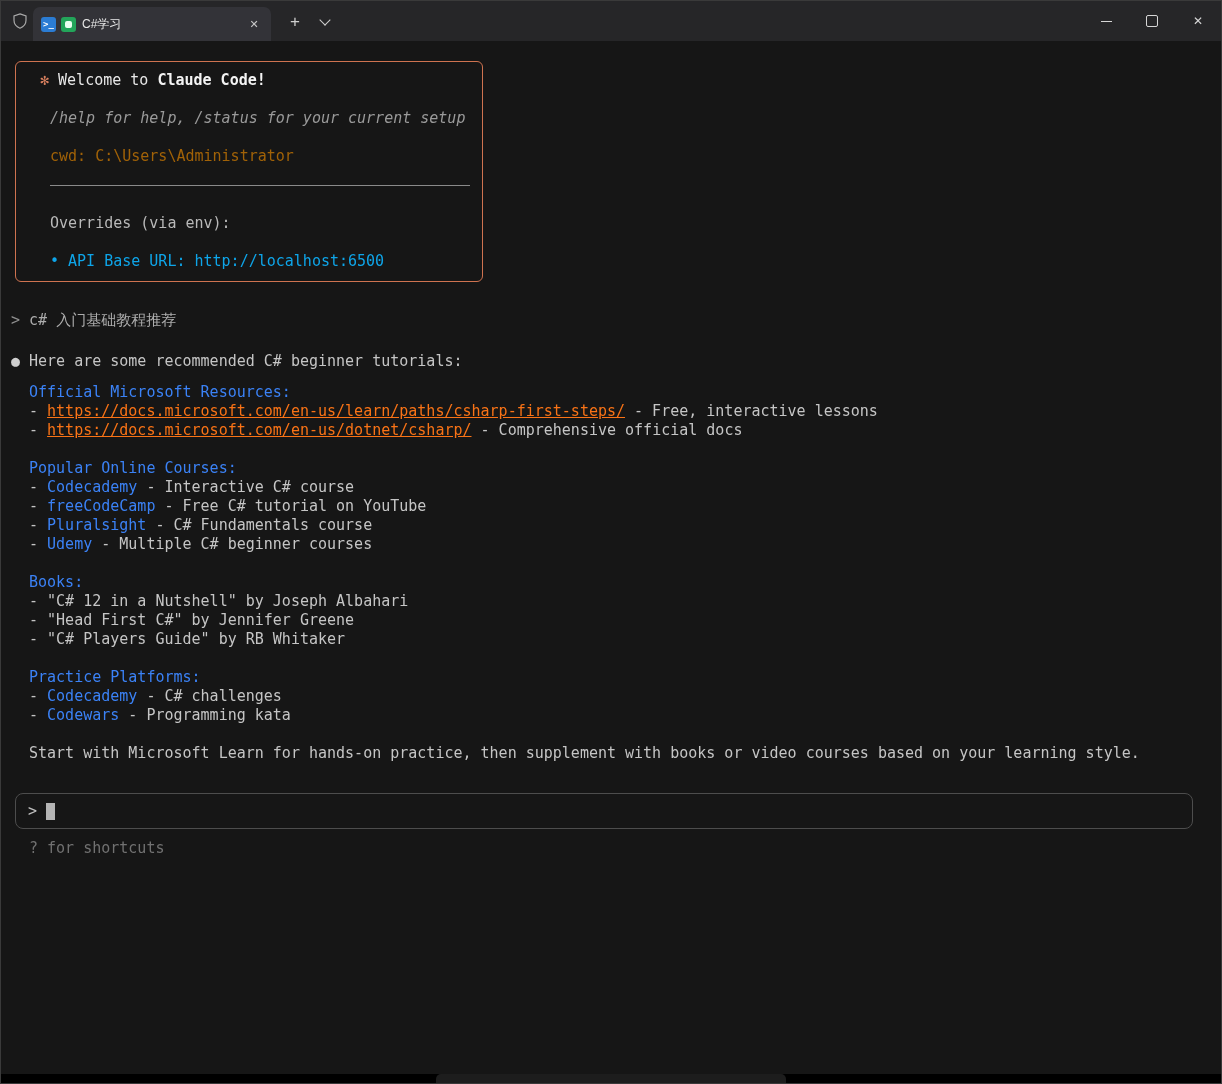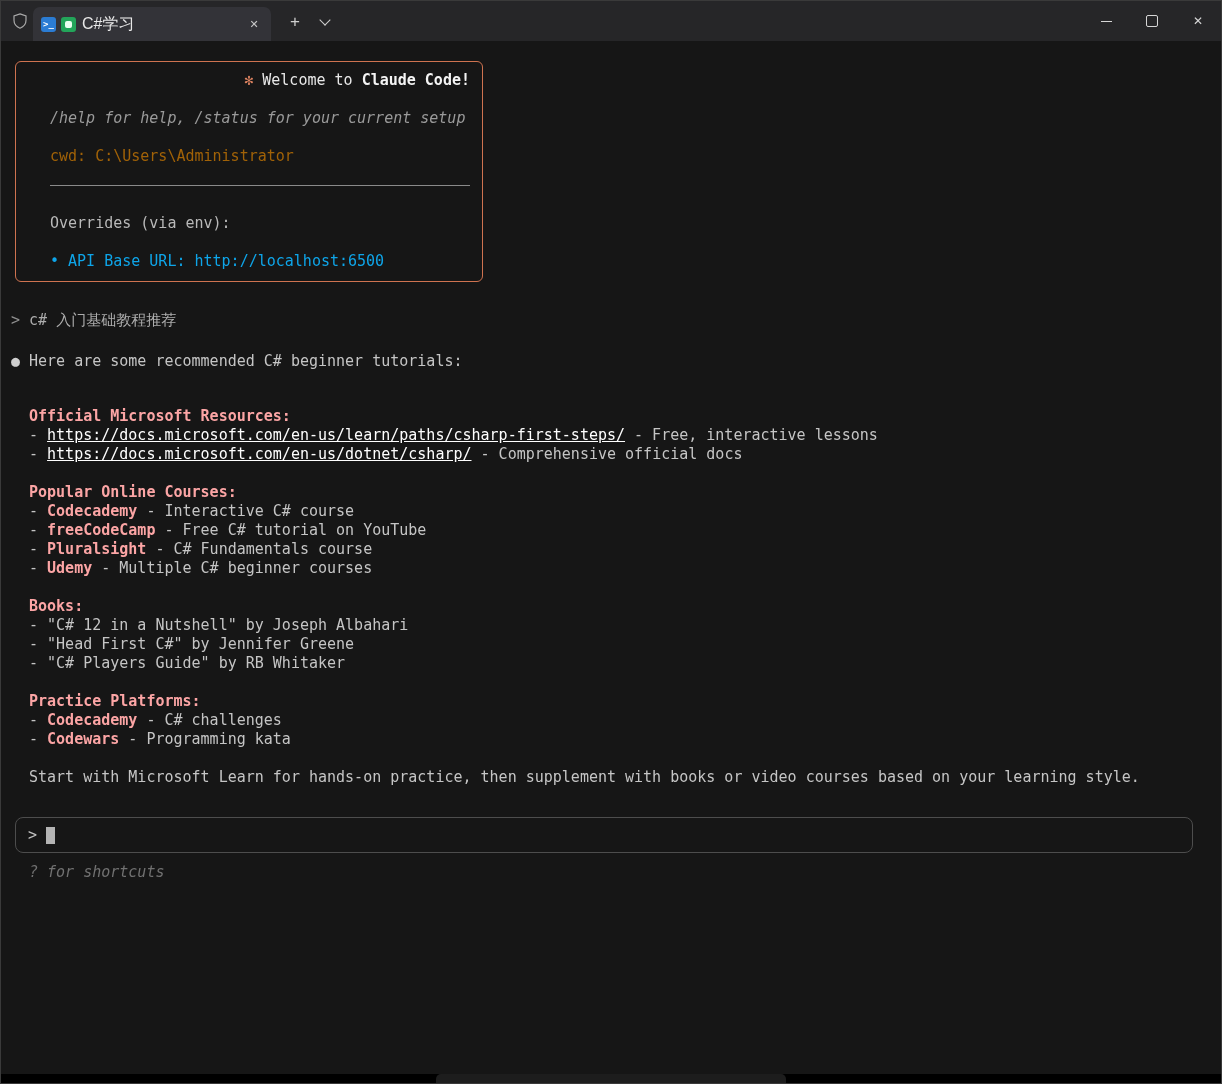--- a/index.html
+++ b/index.html
@@ -7,58 +7,58 @@
   .window{position:relative;width:1222px;height:1084px;background:#161616;border:1px solid #3a3a3a;box-sizing:border-box;}
 
   
   .titlebar{position:relative;height:40px;background:#262628;display:flex;align-items:flex-end;font-family:"Liberation Sans","DejaVu Sans",sans-serif;}
   .shield{position:absolute;left:10px;top:11px;width:18px;height:18px;}
   .shield svg{display:block;}
   .tab{position:absolute;left:32px;top:6px;width:238px;height:34px;background:#333338;border-radius:7px 7px 0 0;display:flex;align-items:center;padding:0 8px;box-sizing:border-box;cursor:default;}
   .ps-icon{width:15px;height:15px;background:#2b7cd3;border-radius:3px;color:#fff;font-size:9px;font-weight:bold;display:flex;align-items:center;justify-content:center;margin-right:5px;font-family:"DejaVu Sans Mono",monospace;}
   .green-icon{width:15px;height:15px;background:#23a55a;border-radius:3px;margin-right:6px;display:flex;align-items:center;justify-content:center;}
   .green-icon::after{content:"";width:7px;height:7px;background:#eafff0;border-radius:2px;}
-  .tab-title{color:#e8e8e8;font-size:16px;flex:1;white-space:nowrap;overflow:hidden;}
+  .tab-title{color:#e8e8e8;font-size:12px;flex:1;white-space:nowrap;overflow:hidden;}
   .tab-close{color:#c9c9c9;font-size:11px;width:18px;height:18px;display:flex;align-items:center;justify-content:center;border-radius:3px;}
   .newtab{position:absolute;left:282px;top:8px;width:24px;height:26px;color:#cfcfcf;font-size:17px;display:flex;align-items:center;justify-content:center;}
   .tabdrop{position:absolute;left:312px;top:8px;width:24px;height:26px;display:flex;align-items:center;justify-content:center;}
   .chev{width:7px;height:7px;border-right:1.5px solid #cfcfcf;border-bottom:1.5px solid #cfcfcf;transform:rotate(45deg);margin-top:-4px;}
   .win-controls{position:absolute;right:0;top:0;height:40px;display:flex;}
   .wc{width:46px;height:40px;display:flex;align-items:center;justify-content:center;color:#d6d6d6;font-size:12px;}
   .min-glyph{display:block;width:11px;height:1px;background:#d6d6d6;}
   .max-glyph{display:block;width:10px;height:10px;border:1px solid #d6d6d6;border-radius:2px;}
 
   
   .term{padding:20px 10px 0 10px;font-size:15px;line-height:19px;color:#c5c5c5;}
   .welcome-box{width:468px;box-sizing:border-box;border:1px solid #cf7350;border-radius:6px;margin:0 0 29px 4px;padding:9px 12px 10px 16px;}
   .wline{margin:0 0 19px 18px;white-space:pre;}
   .wline:last-child{margin-bottom:0;}
-  .wtitle{margin-left:8px;color:#e8e8e8;text-align:right;}
+  .wtitle{margin-left:8px;color:#e8e8e8;}
   .star{color:#d9805f;}
   .wt-bold{font-weight:bold;color:#f4f4f4;}
   .whelp{font-style:italic;color:#9a9a9a;}
   .wcwd{color:#a16207;}
   .wrule{border-top:1px solid #8a8a8a;height:0;margin:9px 0 28px 18px;}
   .woverrides{color:#b9b9b9;}
   .wapi{color:#0ea5e9;}
 
   .prompt-line{margin-bottom:22px;white-space:pre;color:#adadad;}
   .prompt-prefix{color:#8f8f8f;}
 
   .response{position:relative;padding-left:18px;}
   .bullet{position:absolute;left:0;top:0;color:#cfcfcf;}
   .tline{white-space:pre;min-height:19px;}
-  .tline .b{font-weight:bold;color:#fca5a5;text-align:right;}
-  .tline a{color:#ffffff;text-decoration:underline;}
-  .intro-line{margin-bottom:36px;}
+  .tline .b{font-weight:normal;color:#3b82f6;text-align:right;}
+  .tline a{color:#f97316;text-decoration:underline;}
+  .intro-line{margin-bottom:12px;}
 
   .input-box{margin:30px 0 0 4px;width:1178px;height:36px;box-sizing:border-box;border:1px solid #4d4d4d;border-radius:8px;display:flex;align-items:center;padding:0 12px;background:#161616;}
   .input-prompt{color:#c0c0c0;margin-right:9px;}
   .cursor-block{display:inline-block;width:9px;height:17px;background:#b4b4b4;}
-  .hint{margin:10px 0 0 18px;color:#717171;font-style:italic;}
+  .hint{margin:10px 0 0 18px;color:#717171;}
 
   .bottom-strip{position:absolute;left:0;bottom:0;width:100%;height:9px;background:#000;display:flex;justify-content:center;}
   .peek-handle{width:350px;height:9px;background:#1d1d1d;border-radius:5px 5px 0 0;}
 </style>
 </head>
 <body>
 
 <div class="window">
 
   <div class="titlebar">

